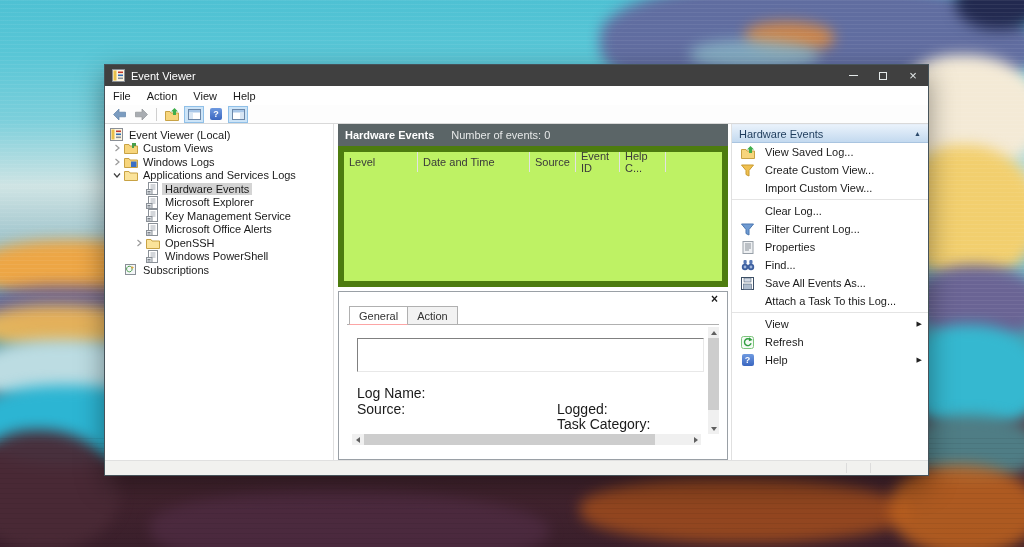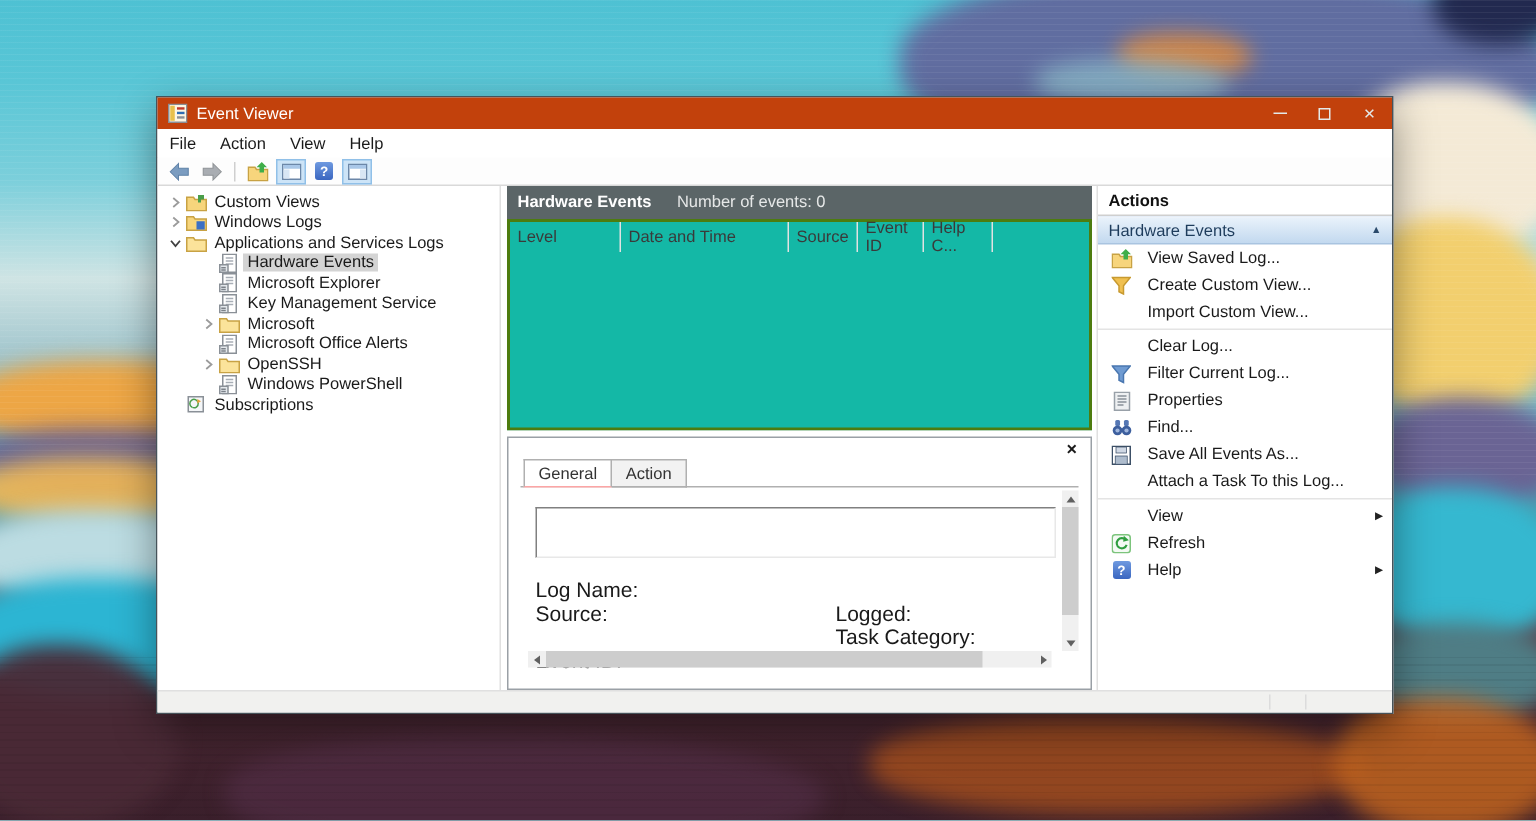--- a/index.html
+++ b/index.html
@@ -20,21 +20,21 @@
     opacity:.6; }
   .streaks2 { position:absolute; left:0; bottom:0; width:100%; height:20%;
     background:repeating-linear-gradient(180deg, rgba(0,0,0,0.12) 0 1px, rgba(0,0,0,0) 1px 5px);
     opacity:.5; }
 
   
   #window { position:absolute; left:104px; top:64px; width:825px; height:412px;
     background:#fff; border:1px solid #46535a; box-shadow:0 10px 26px rgba(0,0,0,.4);
     display:flex; flex-direction:column; }
 
-  .titlebar { height:21px; background:#c2410c; display:flex; align-items:center; flex:none;justify-content:center; }
+  .titlebar { height:21px; background:#404040; display:flex; align-items:center; flex:none;justify-content:center; }
   .app-icon { width:13px; height:13px; margin:0 6px 0 7px; flex:none; }
   .title-text { color:#fff; font-size:11px; }
   .tb-controls { margin-left:auto; display:flex; height:100%; }
   .tb-btn { width:30px; display:flex; align-items:center; justify-content:center; color:#e4e9e9; }
   .glyph-min { width:9px; height:1px; background:#e4e9e9; }
   .glyph-max { width:8px; height:8px; border:1px solid #e4e9e9; }
   .glyph-close { font-size:13px; line-height:10px; }
 
   .menubar { height:19px; background:#fff; display:flex; align-items:center; font-size:11px; color:#1a1a1a; flex:none; }
   .menu-item { padding:0 8px; }
@@ -59,21 +59,21 @@
   .selected .tlabel { background:#d4d4d4; }
 
   .gap1 { width:4px; flex:none; background:#fff; }
   .gap2 { width:3px; flex:none; background:#fff; }
 
   
   .middle { width:390px; flex:none; display:flex; flex-direction:column; min-height:0; }
   .mid-header { height:22px; background:#5b6567; display:flex; align-items:center; flex:none; color:#fff; font-size:11px; }
   .mid-title { font-weight:bold; margin-left:7px; }
   .mid-sub { margin-left:17px; color:#e6e8e8; }
-  .table-area { height:141px; flex:none; border:2px solid #4d7c0f; background:#14b8a6; }
+  .table-area { height:141px; flex:none; border:6px solid #4d7c0f; background:#bef264; }
   .col-header { display:flex; height:20px; font-size:11px; color:#3a3a3a; align-items:stretch; }
   .col { padding-left:5px; border-right:1px solid #e2e2e2; display:flex; align-items:center; }
   .c0{width:74px;} .c1{width:112px;} .c2{width:46px;} .c3{width:44px;} .c4{width:46px;}
   .col-fill { flex:1; border-right:none; }
   .mid-split { height:4px; flex:none; background:#fff; }
 
   .preview { flex:1; border:1px solid #9aa0a6; position:relative; background:#fff; }
   .pv-close { position:absolute; top:1px; right:9px; font-size:12px; font-weight:bold; color:#1a1a1a; line-height:12px; }
   .tabs { position:absolute; left:10px; top:14px; display:flex; height:19px; font-size:11px; }
   .tab { padding:3px 9px 0; border:1px solid #b0b0b0; background:#f2f2f2; color:#333; }
@@ -205,20 +205,32 @@
         <rect x="1" y="1" width="11" height="2.5" fill="#a9c7e8"></rect>
         <rect x="8" y="4" width="4" height="6" fill="#d8e6f4"></rect>
       </svg>
     </div>
   </div>
 
   <div class="content">
 
     <div class="tree">
 
+      <div class="tree-row lvl0">
+        <span class="ticon">
+          <svg width="13" height="13" viewBox="0 0 13 13">
+              <rect x="0.5" y="0.5" width="12" height="12" fill="#fdf6e3" stroke="#8a8f96"></rect>
+              <rect x="1.5" y="1.5" width="3" height="10" fill="#e8c04a"></rect>
+              <rect x="6" y="2.5" width="5" height="1.6" fill="#c0392b"></rect>
+              <rect x="6" y="5.5" width="5" height="1.6" fill="#2e6db4"></rect>
+              <rect x="6" y="8.5" width="5" height="1.6" fill="#8a8f96"></rect>
+            </svg>
+        </span>
+        <span class="tlabel">Event Viewer (Local)</span>
+      </div>
 
       <div class="tree-row lvl1">
         <span class="exp">
             <svg width="8" height="8" viewBox="0 0 8 8">
               <path d="M2.5 1 L6 4 L2.5 7" fill="none" stroke="#9b9b9b" stroke-width="1.2"></path>
             </svg>
           </span>
         <span class="ticon">
           <svg width="14" height="12" viewBox="0 0 14 12">
               <path d="M0.5 2.5 L5 2.5 L6 4 L13.5 4 L13.5 11.5 L0.5 11.5 Z" fill="#f7d57c" stroke="#c8a244"></path>
@@ -298,33 +310,20 @@
               <line x1="4.5" y1="5" x2="9.5" y2="5" stroke="#a8aeb6"></line>
               <line x1="4.5" y1="7" x2="9.5" y2="7" stroke="#a8aeb6"></line>
               <rect x="0.5" y="7.5" width="5.5" height="5" fill="#e4e8ec" stroke="#8a9097"></rect>
               <line x1="1.5" y1="9.5" x2="4.5" y2="9.5" stroke="#7c828a"></line>
               <line x1="1.5" y1="11" x2="4.5" y2="11" stroke="#7c828a"></line>
             </svg>
         </span>
         <span class="tlabel">Key Management Service</span>
       </div>
 
-      <div class="tree-row lvl2">
-        <span class="exp">
-            <svg width="8" height="8" viewBox="0 0 8 8">
-              <path d="M2.5 1 L6 4 L2.5 7" fill="none" stroke="#9b9b9b" stroke-width="1.2"></path>
-            </svg>
-          </span>
-        <span class="ticon">
-          <svg width="14" height="12" viewBox="0 0 14 12">
-              <path d="M0.5 2.5 L5 2.5 L6 4 L13.5 4 L13.5 11.5 L0.5 11.5 Z" fill="#fbe39a" stroke="#c8a244"></path>
-            </svg>
-        </span>
-        <span class="tlabel">Microsoft</span>
-      </div>
 
       <div class="tree-row lvl2">
         <span class="exp"></span>
         <span class="ticon">
           <svg width="13" height="13" viewBox="0 0 13 13">
               <rect x="2.5" y="0.5" width="9" height="12" fill="#fff" stroke="#8a9097"></rect>
               <line x1="4.5" y1="3" x2="9.5" y2="3" stroke="#a8aeb6"></line>
               <line x1="4.5" y1="5" x2="9.5" y2="5" stroke="#a8aeb6"></line>
               <line x1="4.5" y1="7" x2="9.5" y2="7" stroke="#a8aeb6"></line>
               <rect x="0.5" y="7.5" width="5.5" height="5" fill="#e4e8ec" stroke="#8a9097"></rect>
@@ -435,21 +434,20 @@
           <div class="hs-arr">
               <div class="tri-right"></div>
             </div>
         </div>
       </div>
     </div>
 
     <div class="gap2"></div>
 
     <div class="actions">
-      <div class="actions-title">Actions</div>
 
       <div class="actions-section">
         <span class="as-label">Hardware Events</span>
         <span class="as-collapse">▲</span>
       </div>
 
       <div class="action-item">
         <span class="ai-icon">
           <svg width="14" height="13" viewBox="0 0 14 13">
               <path d="M0.5 3.5 L5 3.5 L6 5 L13.5 5 L13.5 12.5 L0.5 12.5 Z" fill="#f7d57c" stroke="#c8a244"></path>

